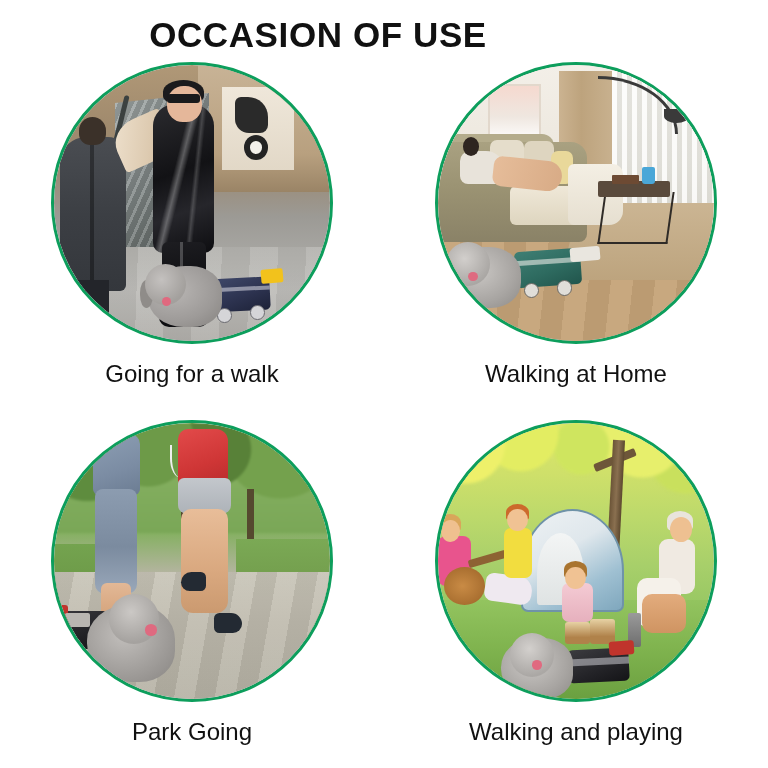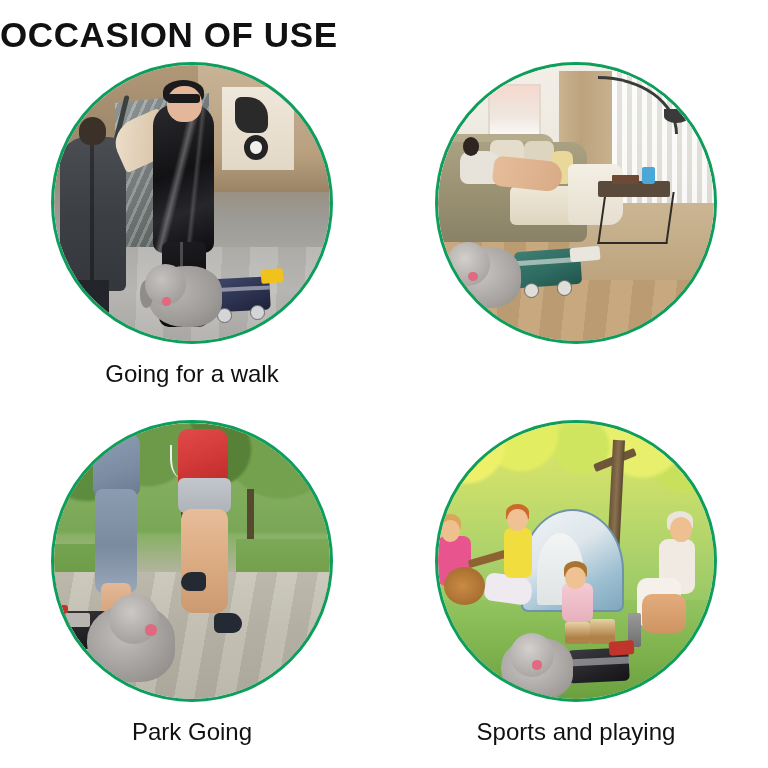--- a/index.html
+++ b/index.html
@@ -24,20 +24,21 @@
     background: #ffffff;
     box-sizing: border-box;
   }
 
   
   .page-title {
     position: absolute;
     top: 14px;
     left: 0;
     width: 636px;
+    text-align: center;
     font-size: 35px;
     font-weight: 700;
     letter-spacing: 0.6px;
     line-height: 42px;
     color: #111111;
   }
 
   
   .grid {
     position: absolute;
@@ -712,20 +713,21 @@
             <div class="s2-cart-strap"></div>
           </div>
           <div class="s2-cart-pad"></div>
           <div class="s2-wheel a"></div>
           <div class="s2-wheel b"></div>
           <div class="s2-dog"></div>
           <div class="s2-dog-head"></div>
           <div class="s2-dog-tongue"></div>
         </div>
       </div>
+      <div class="caption">Walking at Home</div>
     </div>
 
     <div class="cell">
       <div class="photo-circle" style="border-color: rgb(13, 158, 92);">
         <div class="scene">
           <div class="s3-bg"></div>
           <div class="s3-trees"></div>
           <div class="s3-trunk t1"></div>
           <div class="s3-trunk t2"></div>
           <div class="s3-trunk t3"></div>
@@ -784,17 +786,17 @@
           <div class="s4-drum2"></div>
           <div class="s4-flask"></div>
           <div class="s4-cart"></div>
           <div class="s4-cart-red"></div>
           <div class="s4-cart-strap"></div>
           <div class="s4-dog"></div>
           <div class="s4-dog-head"></div>
           <div class="s4-dog-tongue"></div>
         </div>
       </div>
-      <div class="caption">Sports and playing</div>
+      <div class="caption">Walking and playing</div>
     </div>
 
   </div>
 </div>
 
 </body></html>

